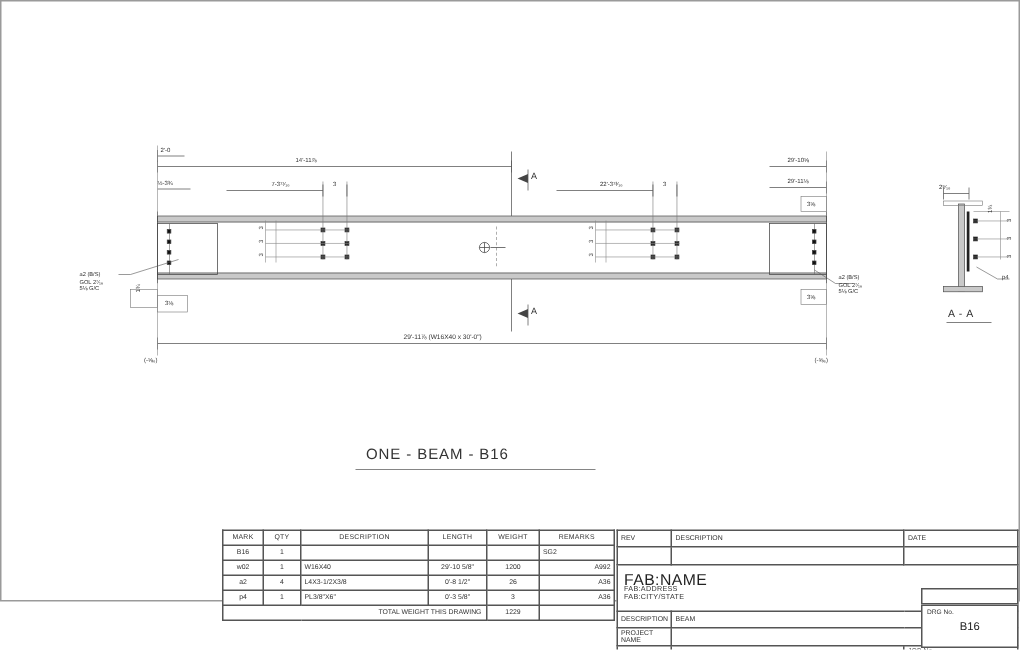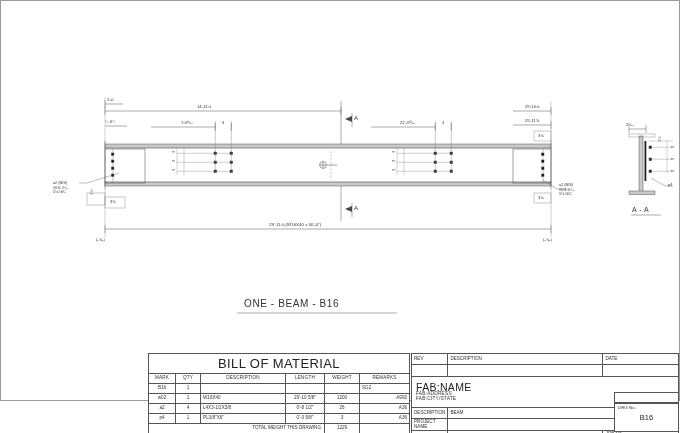--- a/index.html
+++ b/index.html
@@ -228,23 +228,20 @@
   <div class="note" style="left:558px;top:182px;">a2 (B/S)
 GOL 2⁷⁄₁₆
 5⅛ G/C</div>
 
   <div class="dimtxt" style="left:631px;top:205px;font-size:7px;letter-spacing:.5px;">A - A</div>
 
   <div class="sheettitle" style="left:243px;top:297px;">ONE - BEAM - B16</div>
 
   <table class="bom">
     <tbody>
-        <tr>
-          <td colspan="6" class="title">BILL OF MATERIAL</td>
-        </tr>
     <tr class="hdr">
       <td style="width:26px">MARK</td>
       <td style="width:24px">QTY</td>
       <td style="width:84px">DESCRIPTION</td>
       <td style="width:38px">LENGTH</td>
       <td style="width:34px">WEIGHT</td>
       <td>REMARKS</td>
     </tr>
     <tr class="r">
       <td class="c">B16</td>

